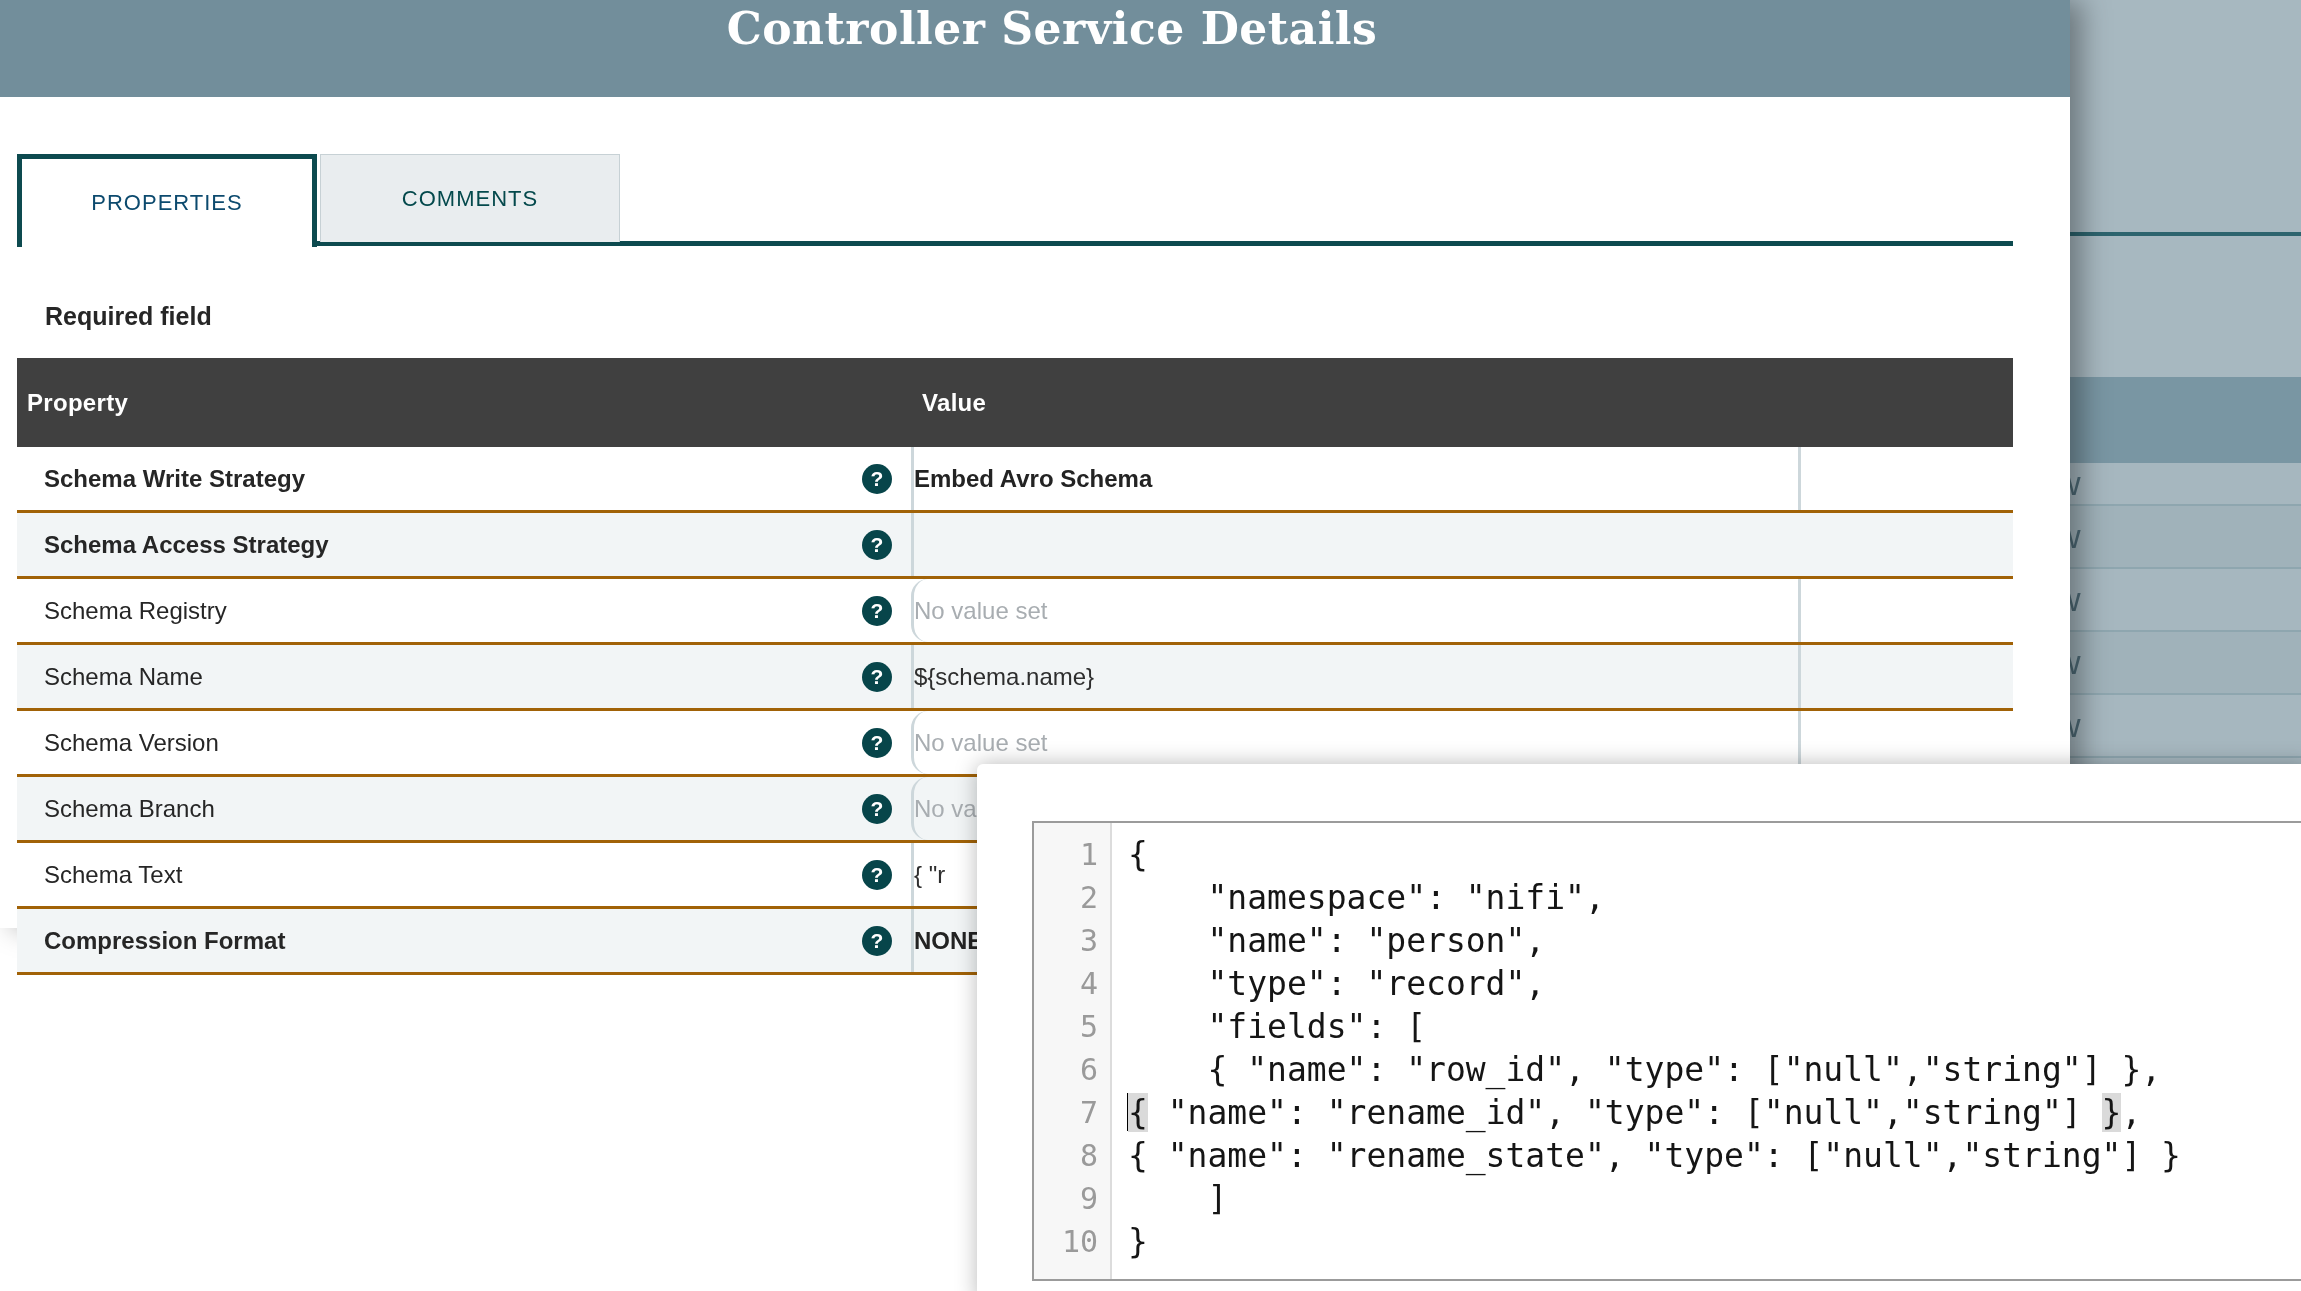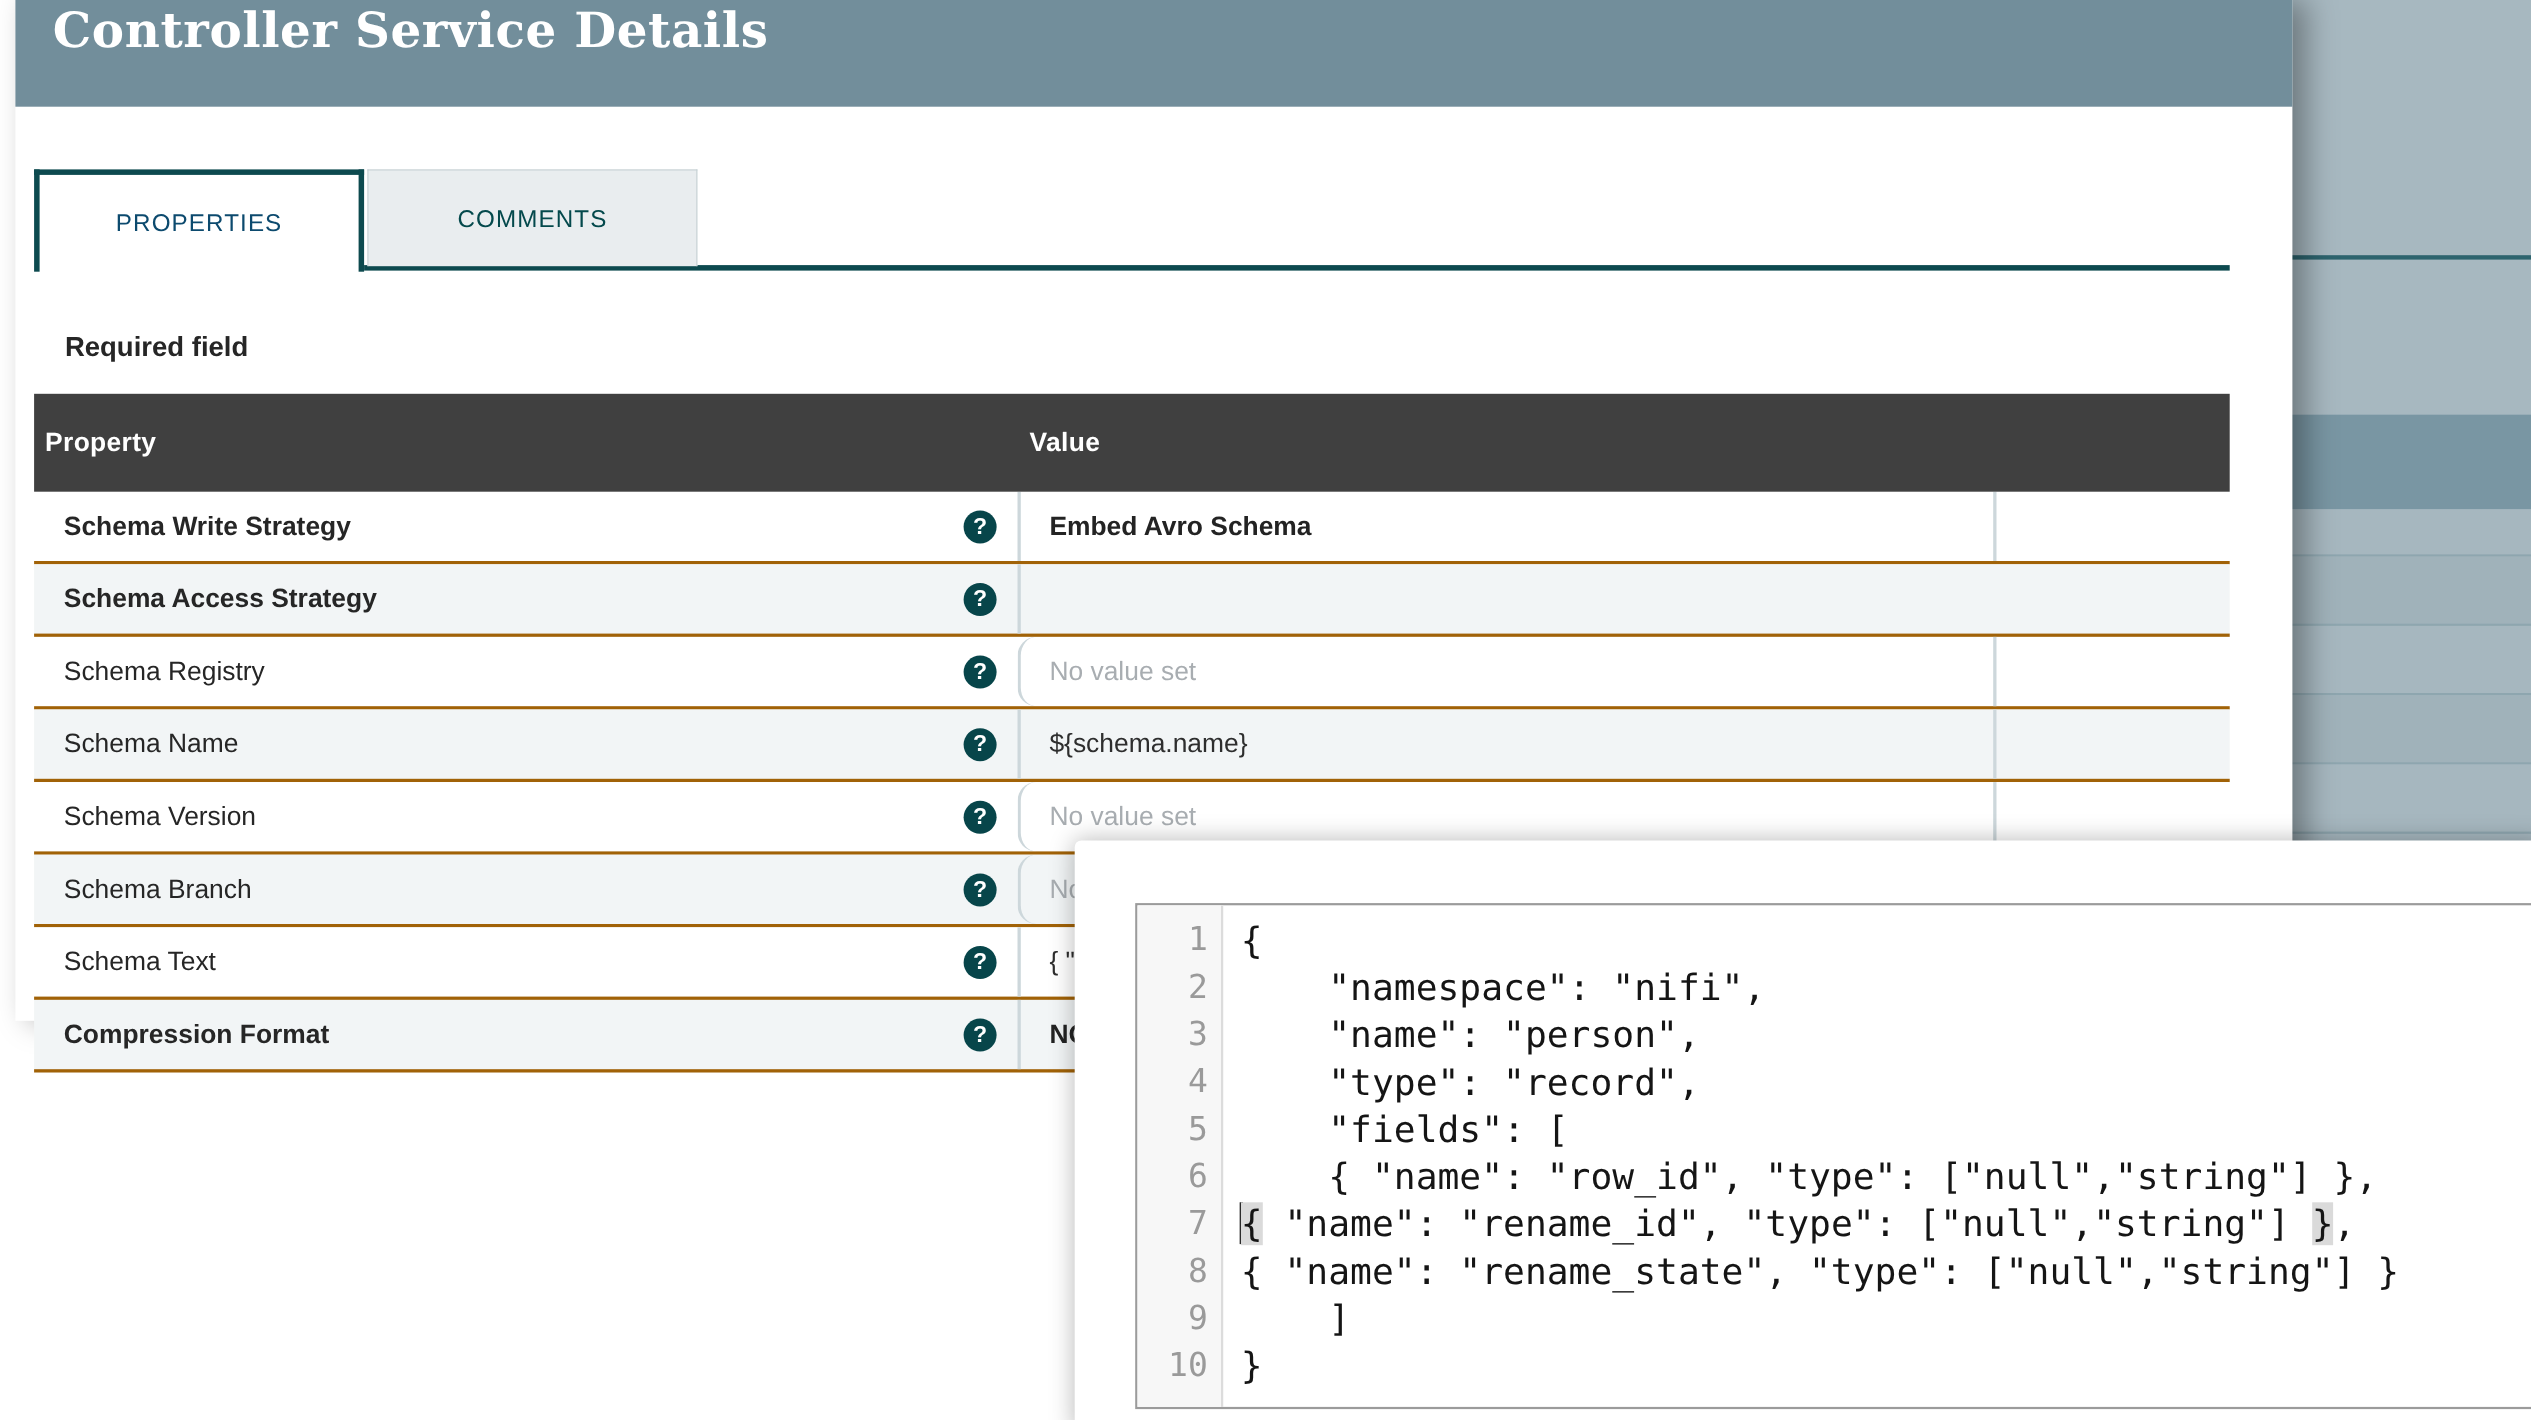--- a/index.html
+++ b/index.html
@@ -13,22 +13,22 @@
   .backdrop-strip { position:absolute; left:2070px; top:0; width:231px; height:1291px; background:#a7b8c0; }
   .backdrop-tabline { position:absolute; left:0; top:232px; width:100%; height:4px; background:#2d646e; }
   .backdrop-band { position:absolute; left:0; top:377px; width:100%; height:86px; background:#7996a3; }
   .backdrop-rows { position:absolute; left:0; top:463px; width:100%; }
   .backdrop-row { border-bottom:2px solid #8ea6af; display:flex; align-items:center; overflow:hidden;
                   font-size:34px; color:#4e6b77; background:#a6b7bf; }
   .backdrop-row.alt { background:#a0b2ba; }
   .backdrop-row .frag { margin-left:-14px; }
 
   
-  .dialog { position:absolute; left:14px; top:0; width:2070px; height:928px; background:#fff;
-            box-shadow:12px 0 26px rgba(0,0,0,.35); }
+  .dialog { position:absolute; left:0; top:0; width:2070px; height:928px; background:#fff;
+            box-shadow:12px 0 26px rgba(0,0,0,.35);text-align:center; }
   .dialog-header { height:97px; background:#728E9B; }
   .dialog-title { font-family:"DejaVu Serif", serif; font-weight:bold; color:#fff;
                   font-size:44px; line-height:50px; padding:4px 0 0 34px; letter-spacing:.5px;
                   white-space:nowrap; }
 
   
   .tabs { position:absolute; left:17px; top:154px; display:flex; z-index:2; }
   .tab { width:300px; height:88px; background:#e9edef; border:1px solid #c7d1d5; border-bottom:none;
          margin-right:3px; display:flex; align-items:center; justify-content:center;
          font-size:22px; letter-spacing:1px; color:#04494c; cursor:pointer; }
@@ -47,21 +47,21 @@
   .hdr-value    { position:absolute; left:905px; top:0; line-height:89px; }
   .prow { height:66px; border-bottom:3px solid #a16207; display:flex; background:#fff; }
   .prow.alt { background:#f2f5f6; }
   .pcell-name { width:894px; position:relative; display:flex; align-items:center;
                 padding-left:27px; font-size:24px; color:#262626; }
   .prow.required .pcell-name .pname { font-weight:bold; }
   .help { position:absolute; right:19px; top:50%; margin-top:-15px; width:30px; height:30px;
           border-radius:50%; background:#07454a; color:#fff; font-weight:bold; font-size:21px;
           display:flex; align-items:center; justify-content:center; cursor:pointer; }
   .pcell-value { width:887px; border-left:3px solid #cdd7db; display:flex; align-items:center;
-                 padding-left:26px; font-size:24px; color:#2e2e2e; white-space:pre; }
+                 font-size:24px; color:#2e2e2e; white-space:pre; }
   .pcell-value.bold { font-weight:bold; color:#232323; }
   .pcell-value.unset { color:#a8adb1;border-radius:17px; }
   .pcell-spacer { flex:1; border-left:3px solid #cdd7db; }
 
   
   .popup { position:absolute; left:977px; top:764px; width:1334px; height:537px; background:#fff;
            border-radius:6px 0 0 0; box-shadow:0 0 22px rgba(0,0,0,.28); z-index:10; }
   .editor { position:absolute; left:55px; top:57px; width:1286px; height:460px;
             border:2px solid #9b9b9b; background:#fff; display:flex; overflow:hidden;
             font-family:"DejaVu Sans Mono", monospace; cursor:text; }

